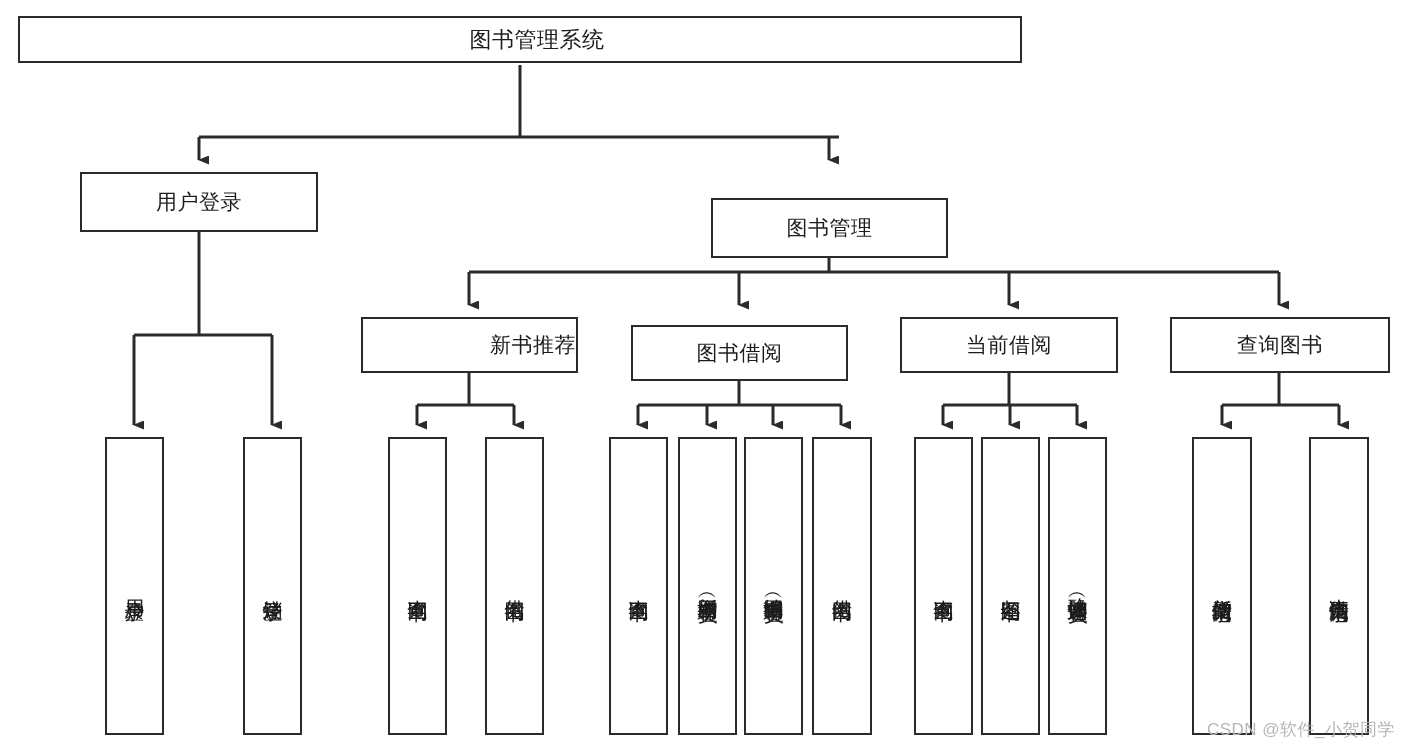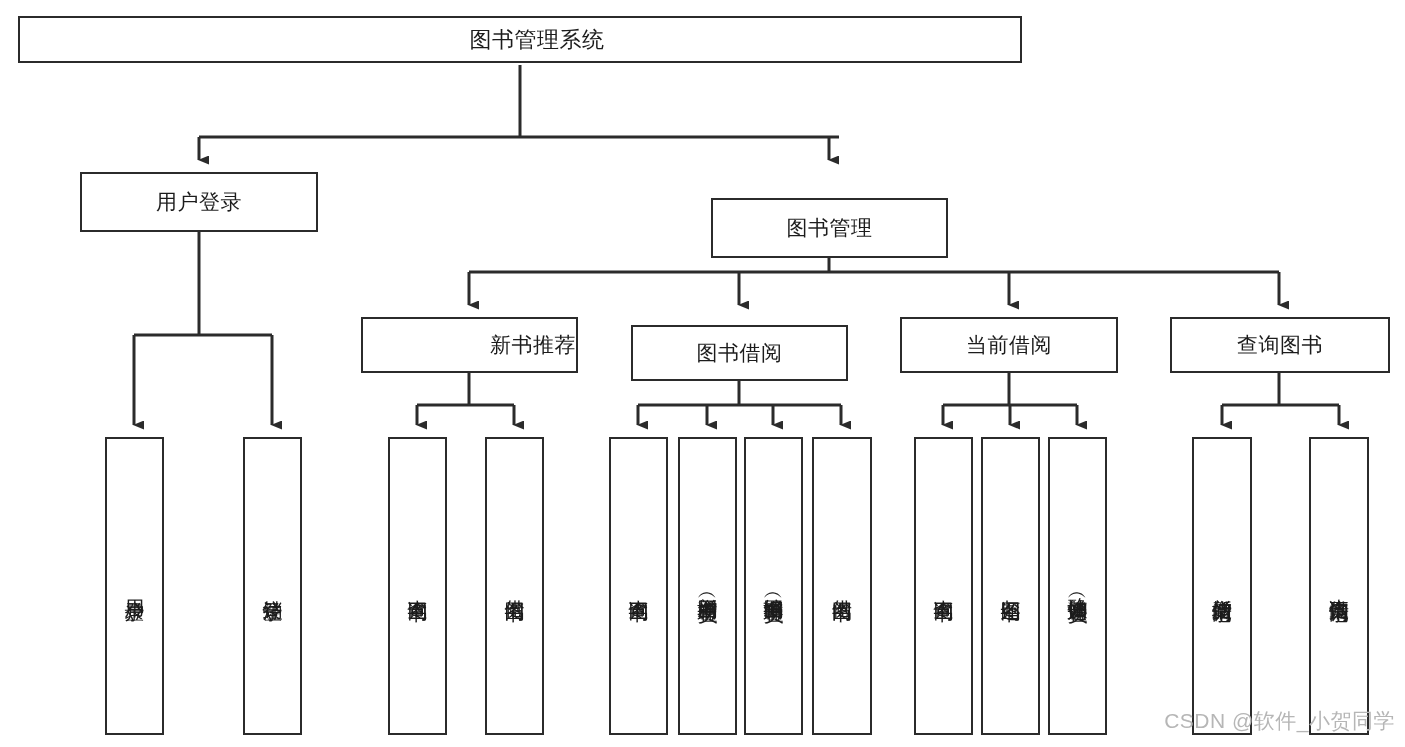--- a/index.html
+++ b/index.html
@@ -56,22 +56,22 @@
     text-orientation: upright;
     font-size: 20px;
     line-height: 1.45;
     letter-spacing: 1px;
     white-space: normal;
     max-height: 100%;
   }
   .watermark {
     position: absolute;
     right: 10px;
-    bottom: 12px;
-    font-size: 21px;
+    bottom: 6px;
+    font-size: 17px;
     color: #b6b6b6;
     letter-spacing: 0.5px;
     white-space: nowrap;
     user-select: none;
   }
 </style>
 </head>
 <body>
 
 <div id="diagram-root">

